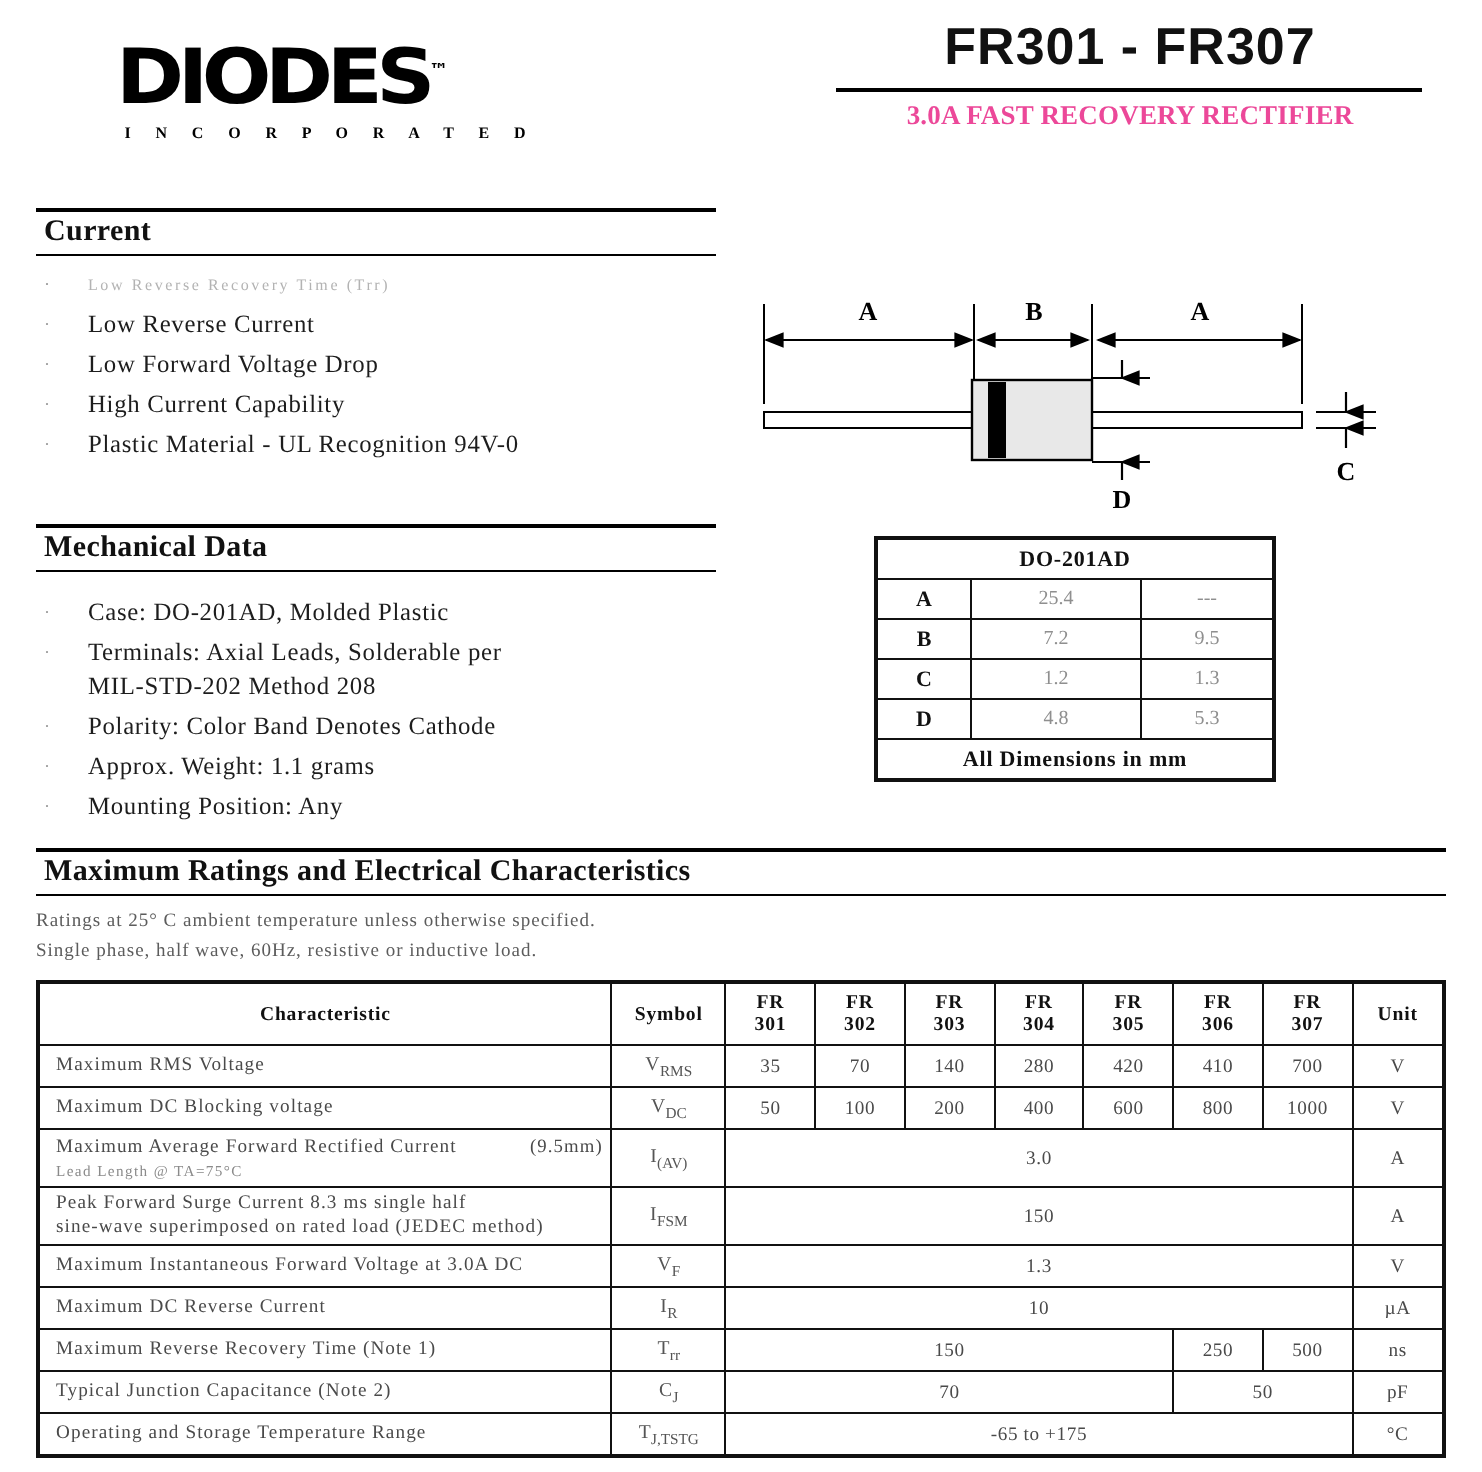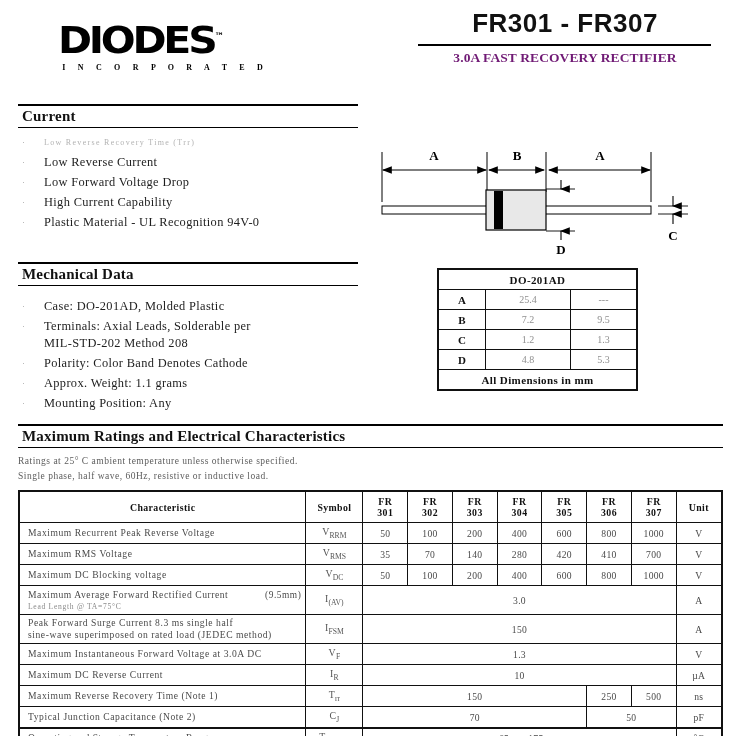--- a/index.html
+++ b/index.html
@@ -29,21 +29,21 @@
 
   .hdr-title{
     position:absolute;left:410px;top:8px;width:310px;text-align:center;
     font-family:Liberation Sans, sans-serif;font-weight:bold;
     font-size:26px;letter-spacing:0.5px;color:#111;
   }
   .hdr-title-rule{position:absolute;left:418px;top:44px;width:293px;height:2px;background:#000;}
   .hdr-sub{
     position:absolute;left:410px;top:50px;width:310px;text-align:center;
     font-family:"Liberation Serif", serif;font-weight:bold;
-    font-size:13.5px;letter-spacing:0.1px;color:#701a75;
+    font-size:13.5px;letter-spacing:0.1px;color:#ec4899;
   }
 
   
   .sec{position:absolute;}
   .sec-rule-top{height:2px;background:#000;width:100%;}
   .sec-rule-bot{height:1px;background:#000;width:100%;}
   .sec-title{
     font-family:"Liberation Serif", serif;font-weight:bold;
     font-size:15px;color:#111;padding:2px 0 2px 4px;letter-spacing:0.2px;
   }
@@ -299,34 +299,20 @@
           <td class="hdc">FR<br>302</td>
           <td class="hdc">FR<br>303</td>
           <td class="hdc">FR<br>304</td>
           <td class="hdc">FR<br>305</td>
           <td class="hdc">FR<br>306</td>
           <td class="hdc">FR<br>307</td>
           <td class="hdc">Unit</td>
         </tr>
         <tr>
           <td class="ch">
-            <span class="l2">Maximum Recurrent Peak Reverse Voltage</span>
-          </td>
-          <td class="c"><span class="sym">V<sub>RRM</sub></span></td>
-          <td class="c">50</td>
-          <td class="c">100</td>
-          <td class="c">200</td>
-          <td class="c">400</td>
-          <td class="c">600</td>
-          <td class="c">800</td>
-          <td class="c">1000</td>
-          <td class="c">V</td>
-        </tr>
-        <tr>
-          <td class="ch">
             <span class="l2">Maximum RMS Voltage</span>
           </td>
           <td class="c"><span class="sym">V<sub>RMS</sub></span></td>
           <td class="c">35</td>
           <td class="c">70</td>
           <td class="c">140</td>
           <td class="c">280</td>
           <td class="c">420</td>
           <td class="c">410</td>
           <td class="c">700</td>

